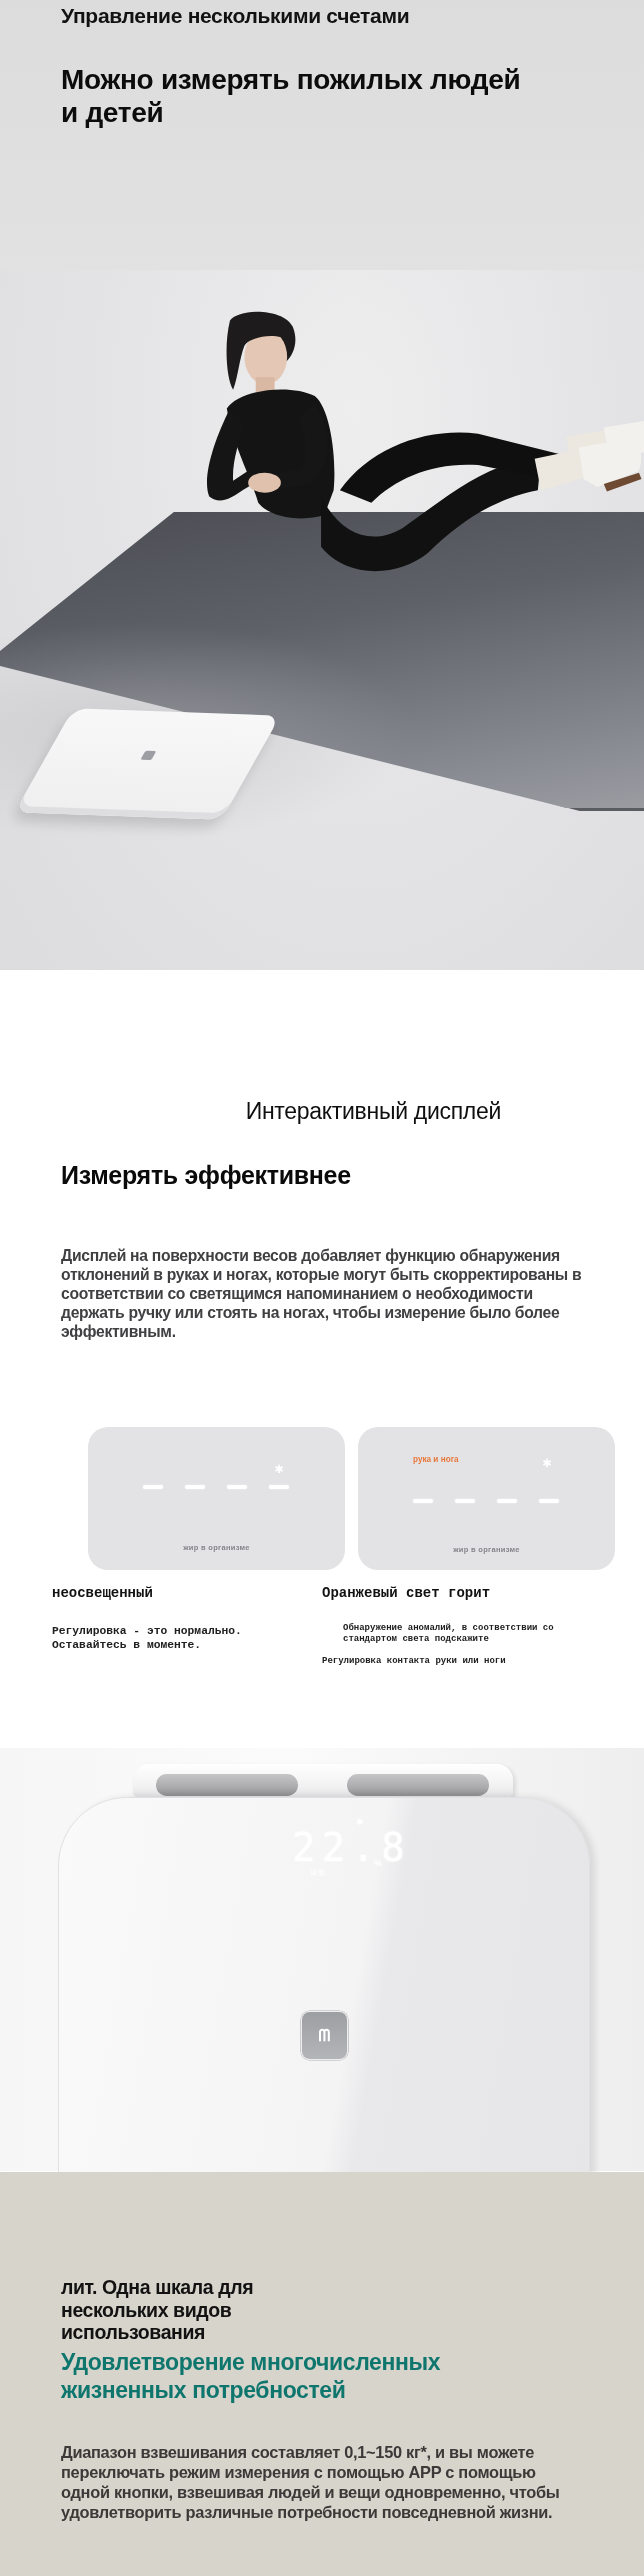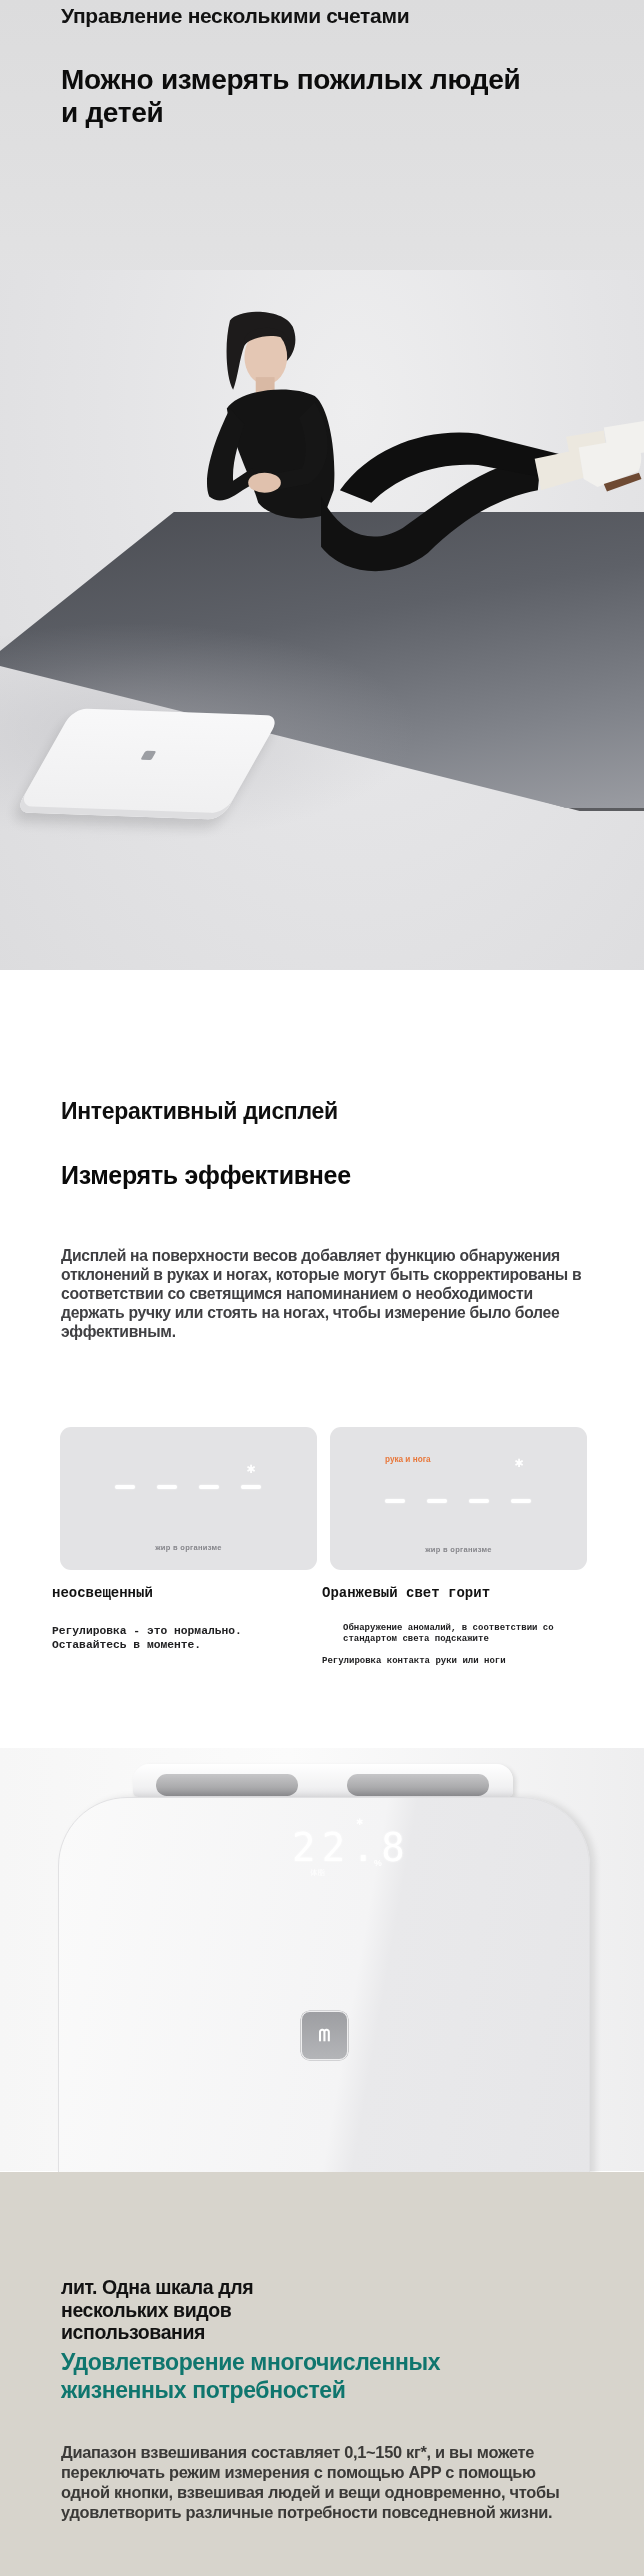--- a/index.html
+++ b/index.html
@@ -60,33 +60,33 @@
   }
   .scale-shadow {
     position: absolute; left: 0; top: 343px; width: 440px; height: 239px;
     background: radial-gradient(ellipse at 30% 50%, rgba(180,180,185,0.45) 0%, rgba(200,200,204,0) 65%);
   }
 
   
   .sec2 { position: absolute; left: 0; top: 979px; width: 644px; height: 774px; background: #ffffff; }
   .sec2 .h1 {
     position: absolute; left: 61px; top: 118px; width: 440px;
-    font-size: 23px; line-height: 28px; font-weight: bold; color: #0f0f0f; letter-spacing: -0.3px;
+    font-size: 23px; line-height: 28px; font-weight: normal; color: #0f0f0f; letter-spacing: -0.3px; text-align: right;
   }
   .sec2 .h2 {
     position: absolute; left: 61px; top: 181px; width: 503px;
     font-size: 25px; line-height: 30px; font-weight: bold; color: #0a0a0a; letter-spacing: -0.3px;
   }
   .sec2 .para {
     position: absolute; left: 61px; top: 267px; width: 528px;
     font-size: 15.7px; line-height: 19px; font-weight: bold; color: #404043; letter-spacing: -0.3px;
   }
   .card {
     position: absolute; top: 448px; width: 257px; height: 143px;
-    background: #e3e3e5; border-radius: 11px;
+    background: #e3e3e5; border-radius: 20px; margin-left: 28px;
   }
   .card.left { left: 60px; }
   .card.right { left: 330px; }
   .dash {
     position: absolute; width: 20px; height: 3.8px; background: #ffffff; border-radius: 1.9px;
     box-shadow: 0 0 1.9px rgba(255,255,255,0.8);
   }
   .bt {
     position: absolute; width: 10px; height: 12.6px; color: #ffffff;
     font-size: 11.3px; line-height: 12.6px; text-align: center; font-weight: bold;

